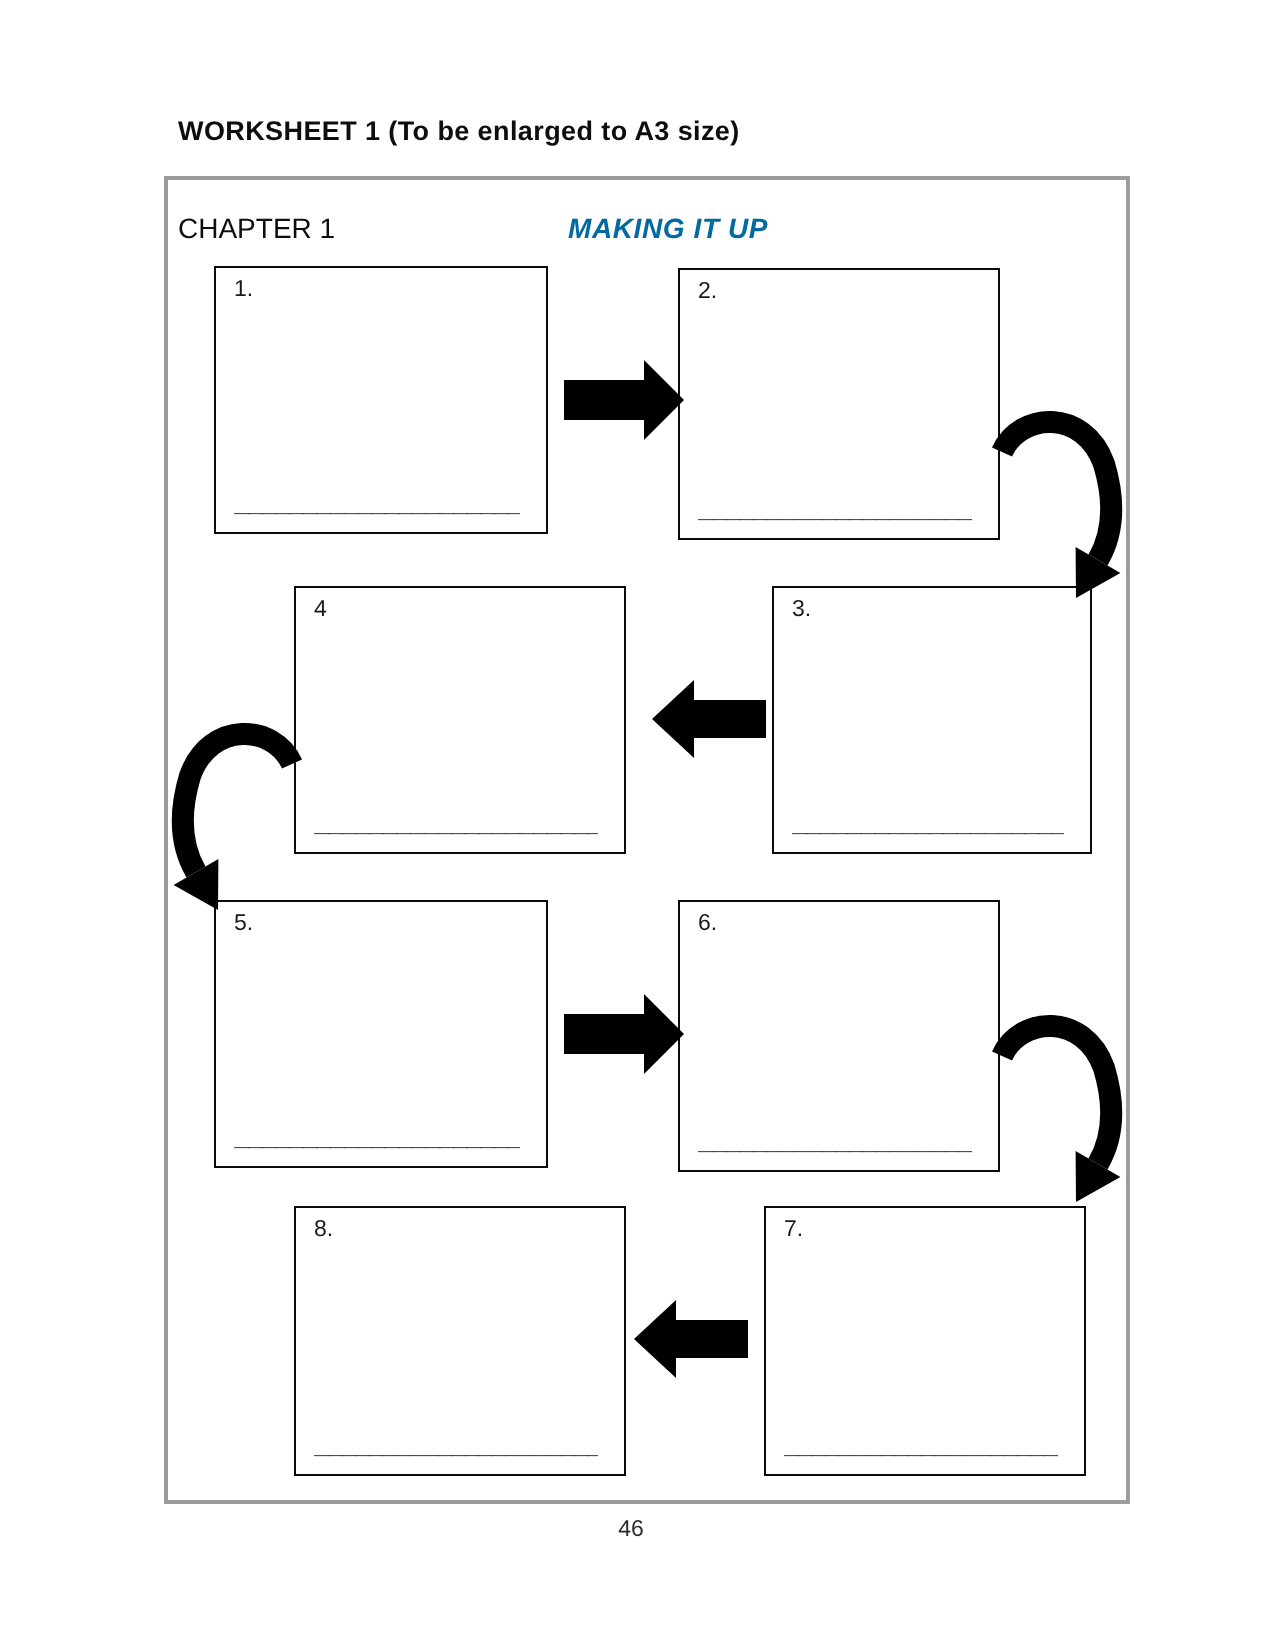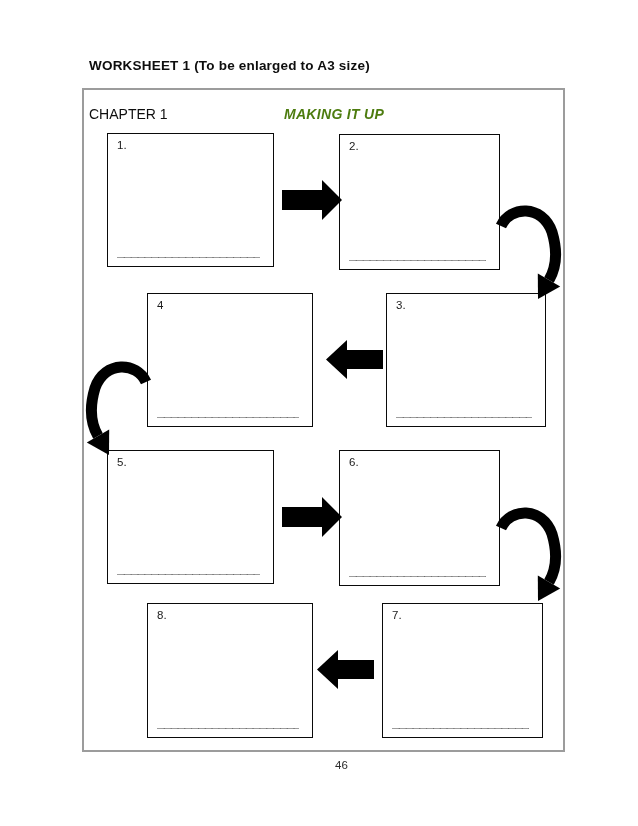--- a/index.html
+++ b/index.html
@@ -13,36 +13,36 @@
   }
   .frame{
     position:absolute;left:82px;top:88px;width:483px;height:664px;
     border:2px solid #9c9c9c;box-sizing:border-box;background:#ffffff;
   }
   .chapter-label{
     position:absolute;left:89px;top:106px;font-size:14px;font-weight:normal;color:#0e0e0e;
   }
   .worksheet-subtitle{
     position:absolute;left:284px;top:106px;font-size:14px;font-weight:bold;
-    font-style:italic;color:#4d7c0f;letter-spacing:.3px;
+    font-style:italic;color:#0369a1;letter-spacing:.3px;
   }
   .panel{
     position:absolute;border:1.5px solid #0a0a0a;background:#ffffff;box-sizing:border-box;
   }
   .panel-num{
     position:absolute;left:9px;top:5px;font-size:11.5px;color:#1a1a1a;
   }
   .answer-line{
     position:absolute;left:9px;right:13px;bottom:4px;height:16px;line-height:10px;
     font-size:13px;color:#3c3c3c;white-space:nowrap;overflow:hidden;
     font-family:"DejaVu Sans Mono",monospace;letter-spacing:-1px;
   }
   .arrow{position:absolute;}
   .page-number{
-    position:absolute;left:100px;top:759px;width:483px;text-align:center;
+    position:absolute;left:74px;top:759px;width:483px;text-align:center;
     font-size:11.5px;color:#2b2b2b;
   }
   
   .p1{left:107px;top:133px;width:167px;height:134px;}
   .p2{left:339px;top:134px;width:161px;height:136px;}
   .p3{left:386px;top:293px;width:160px;height:134px;}
   .p4{left:147px;top:293px;width:166px;height:134px;}
   .p5{left:107px;top:450px;width:167px;height:134px;}
   .p6{left:339px;top:450px;width:161px;height:136px;}
   .p7{left:382px;top:603px;width:161px;height:135px;}

